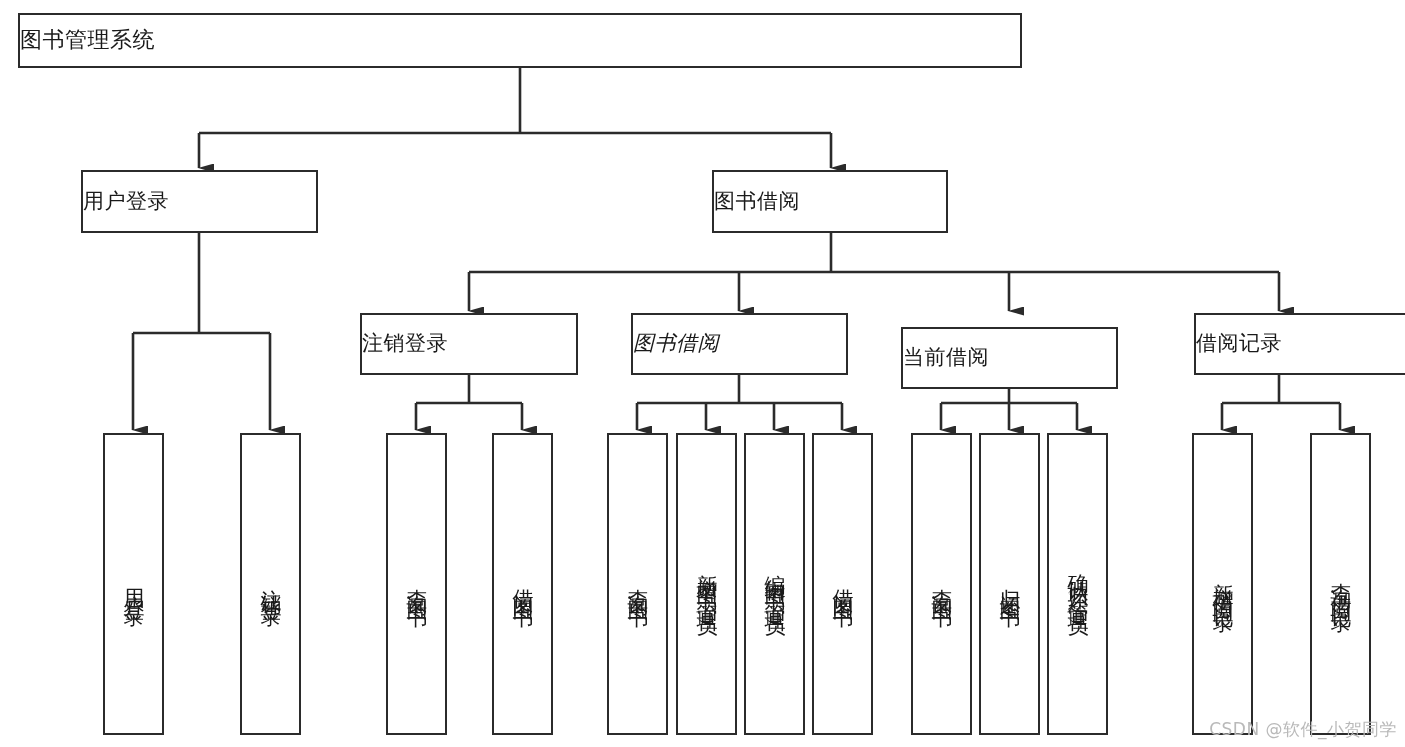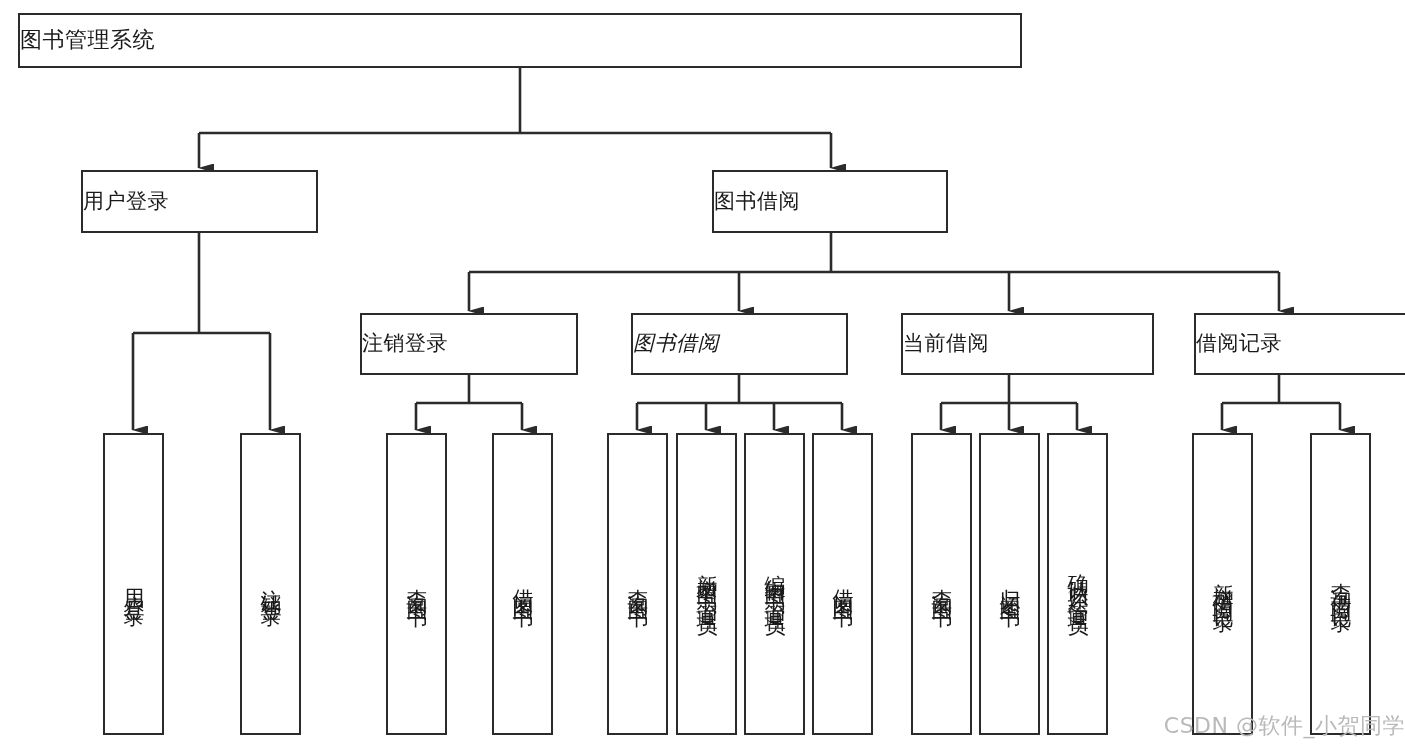--- a/index.html
+++ b/index.html
@@ -56,23 +56,23 @@
   .node.v .label {
     writing-mode: vertical-rl;
     text-orientation: upright;
     font-size: 21px;
     line-height: 1.0;
     letter-spacing: 6px;
     white-space: nowrap;
   }
   .watermark {
     position: absolute;
-    right: 0;
+    right: 8px;
     bottom: 6px;
-    font-size: 22px;
+    font-size: 17px;
     color: #b9b9b9;
     letter-spacing: 0.5px;
     white-space: nowrap;
   }
 </style>
 </head>
 <body>
 
 <div id="canvas">
 
@@ -138,21 +138,21 @@
   <div class="node h" style="left:712px; top:170px; width:236px; height:63px;">
     <span class="label">图书借阅</span>
   </div>
 
   <div class="node h" style="left:360px; top:313px; width:218px; height:62px;">
     <span class="label">注销登录</span>
   </div>
   <div class="node h" style="left:631px; top:313px; width:217px; height:62px;font-style:italic;">
     <span class="label">图书借阅</span>
   </div>
-  <div class="node h" style="left:901px; top:313px; width:253px; height:62px;">
+  <div class="node h" style="left:901px; top:327px; width:217px; height:62px;">
     <span class="label">当前借阅</span>
   </div>
   <div class="node h" style="left:1170px; top:313px; width:218px; height:62px;margin-left:24px;">
     <span class="label">借阅记录</span>
   </div>
 
   <div class="node v" style="left:103px; top:433px; width:61px; height:302px;">
     <span class="label">用户登录</span>
   </div>
   <div class="node v" style="left:240px; top:433px; width:61px; height:302px;">

